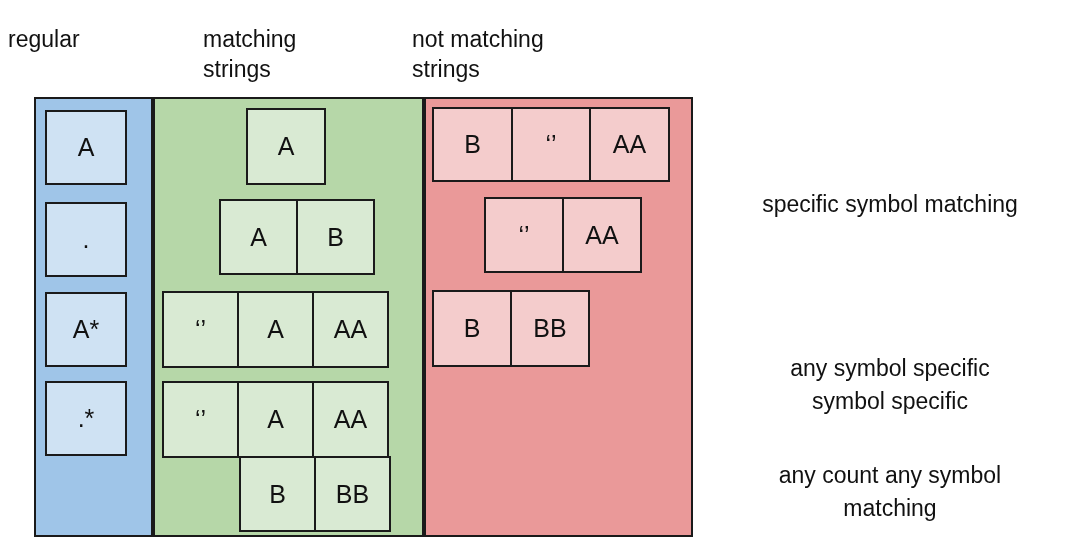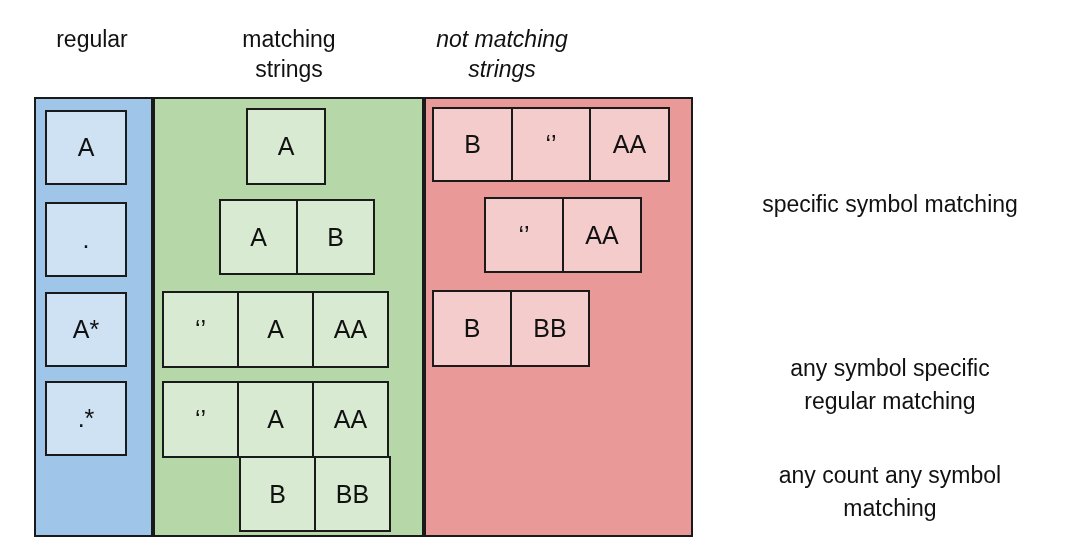--- a/index.html
+++ b/index.html
@@ -13,28 +13,27 @@
     position: relative;
     width: 1080px;
     height: 556px;
     background: #ffffff;
     overflow: hidden;
   }
   
   .col-header {
     position: absolute;
     top: 24px;
-    text-align: center;
     font-size: 23px;
     line-height: 30px;
     color: var(--text);
   }
   .hdr-regex    { left: 8px;   width: 168px; }
   .hdr-match    { left: 203px; width: 172px; }
-  .hdr-nomatch  { left: 392px; width: 220px; font-style: italic; }
+  .hdr-nomatch  { left: 412px; width: 220px; }
 
   
   .band {
     position: absolute;
     top: 97px;
     height: 440px;
     border: 2px solid var(--border);
     box-sizing: border-box;
   }
   .band-regex   { left: 34px;  width: 119px; background: var(--band-regex); }
@@ -132,20 +131,20 @@
   <div class="row row-nomatch" style="left:432px;top:290px">
     <div class="cell" style="width:80px;height:77px">B</div>
     <div class="cell" style="width:80px;height:77px">BB</div>
   </div>
 
   <div class="row-label" style="top:142px">
     <div>specific symbol matching</div>
   </div>
   <div class="row-label" style="top:306px">
     <div>any symbol specific</div>
-    <div>regular matching</div>
+    <div>symbol specific</div>
   </div>
   <div class="row-label" style="top:413px">
     <div>any count any symbol</div>
     <div>matching</div>
   </div>
 
 </div>
 
 </body></html>

